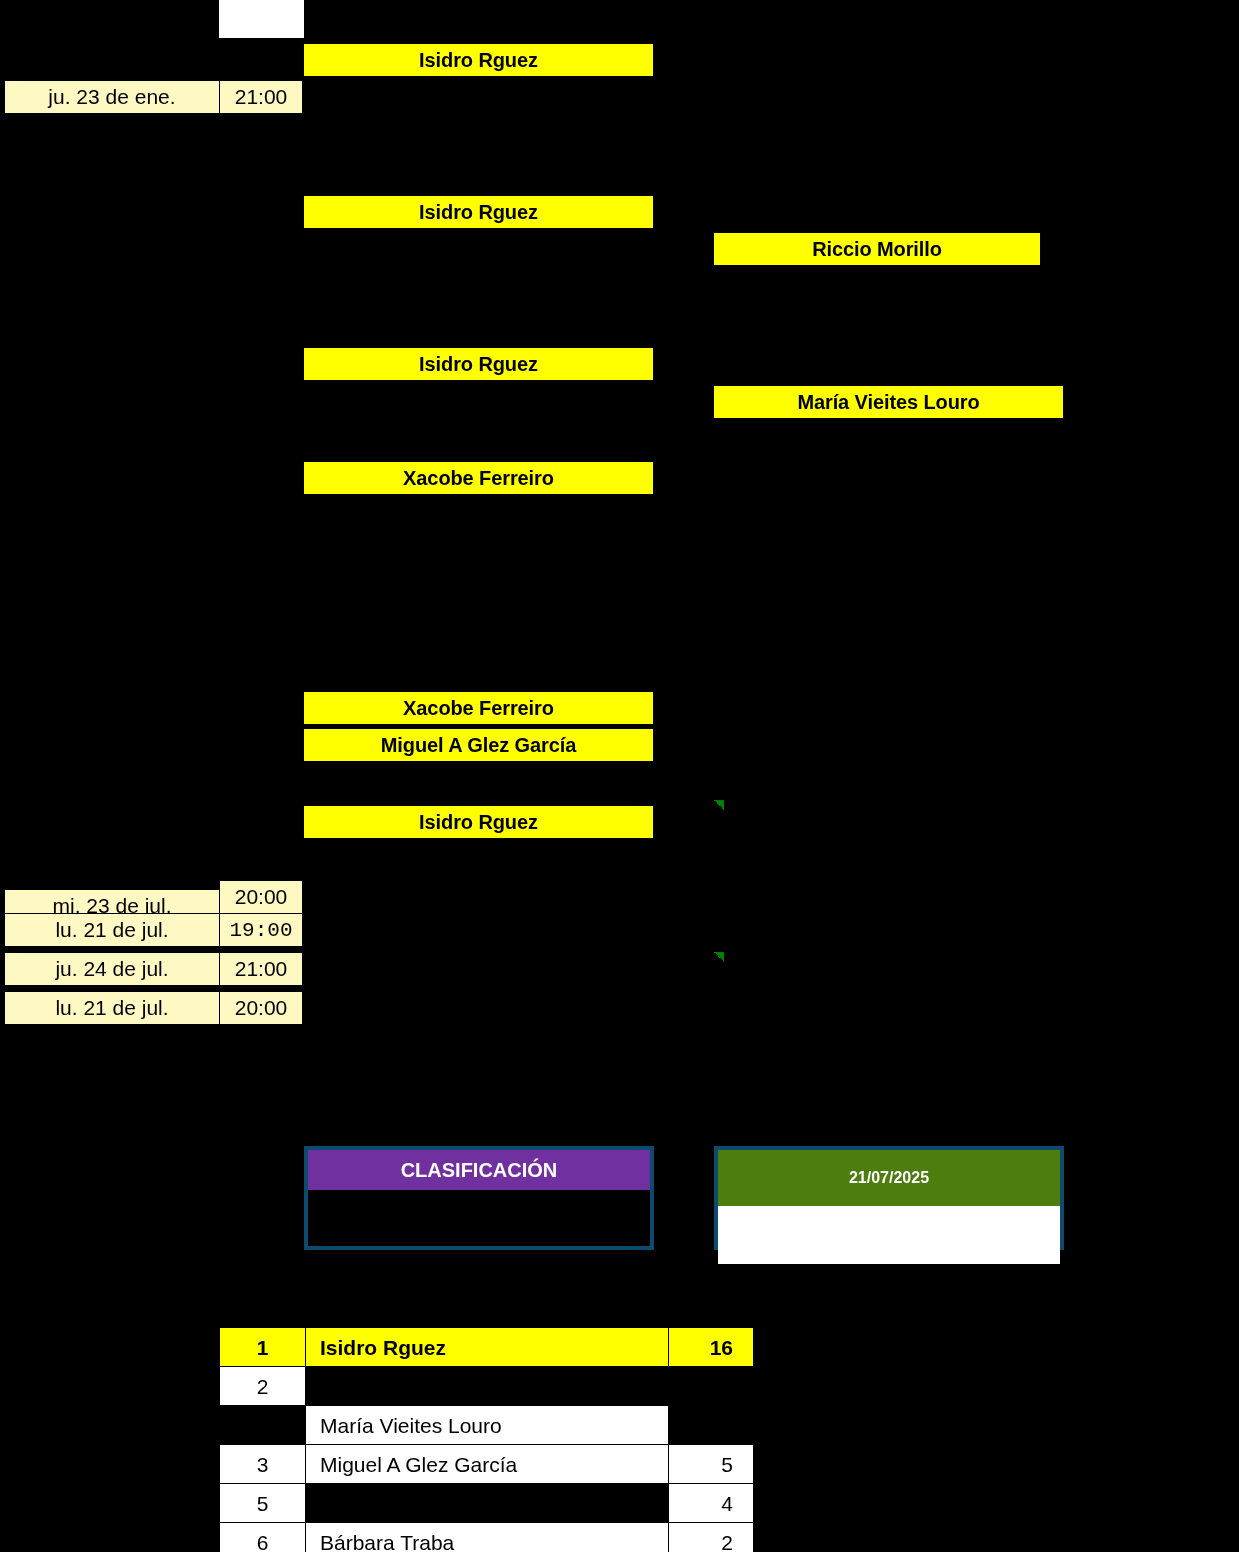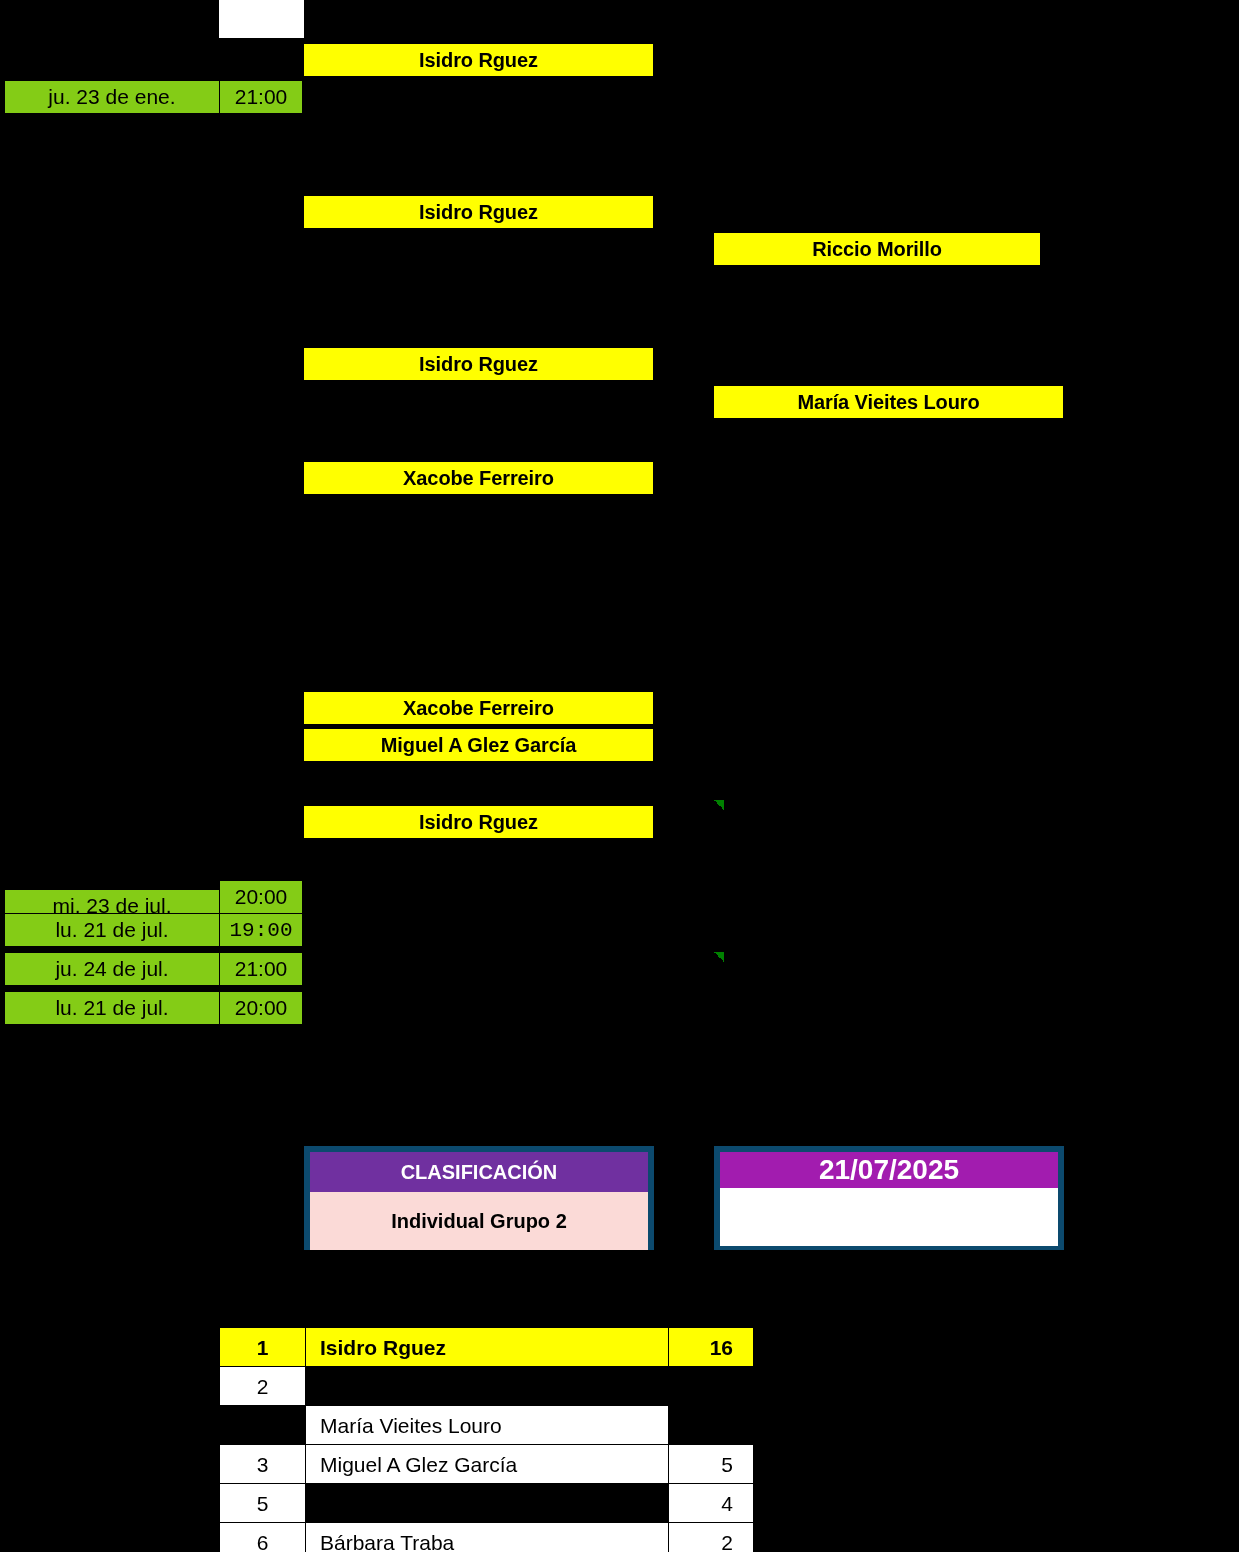--- a/index.html
+++ b/index.html
@@ -15,49 +15,49 @@
     background:#FFFF00;color:#000;
     font-weight:bold;font-size:20px;
     display:flex;align-items:center;justify-content:center;
     text-align:center;line-height:1;
     letter-spacing:-0.1px;
   }
   .plate.sep-top{border-top:1px solid #000;}
 
   
   .sched{
-    background:#84cc16;color:#000;font-size:21px;
+    background:#fef9c3;color:#000;font-size:21px;
     display:flex;align-items:center;justify-content:center;
     border:1px solid #000;
   }
   .sched-date{}
   .sched-time{}
 
   
   .cmt{
     width:10px;height:10px;
     background:linear-gradient(225deg,#008000 0 50%,transparent 50% 100%);
   }
 
   
-  .cls-box{border:6px solid #0c4a6e;}
+  .cls-box{border:4px solid #0c4a6e;}
   .cls-head{
     background:#7030A0;color:#FFFFFF;font-weight:bold;font-size:20px;
     display:flex;align-items:center;justify-content:center;
     height:40px;
   }
   .cls-body{
     background:#FBDAD7;color:#000;font-weight:bold;font-size:20px;
     display:flex;align-items:center;justify-content:center;
     height:58px;
   }
   .cls-body.blank{background:#FFFFFF;}
   .date-box-head{
-    background:#a21caf;color:#FFFFFF;font-weight:bold;font-size:28px;
-    display:flex;align-items:center;justify-content:center;height:36px;
+    background:#4d7c0f;color:#FFFFFF;font-weight:bold;font-size:16px;
+    display:flex;align-items:center;justify-content:center;height:56px;
   }
 
   
   #standings{position:absolute;left:219px;top:1327px;width:497px;}
   #standings table{border-collapse:collapse;width:100%;table-layout:fixed;}
   #standings td{
     height:38px;padding:0;font-size:21px;color:#000;
     border:1px solid #000;line-height:1;
   }
   .c-rank{width:85px;text-align:center;}
@@ -105,21 +105,20 @@
 
   <div class="sched sched-date abs" style="left:0px;top:72px;width:216px;height:34px;">ju. 24 de jul.</div>
   <div class="sched sched-time abs" style="left:215px;top:72px;width:84px;height:34px;">21:00</div>
 
   <div class="sched sched-date abs" style="left:0px;top:111px;width:216px;height:34px;">lu. 21 de jul.</div>
   <div class="sched sched-time abs" style="left:215px;top:111px;width:84px;height:34px;">20:00</div>
 </div>
 
 <div class="abs cls-box" style="left:304px;top:1146px;width:350px;height:104px;">
   <div class="cls-head">CLASIFICACIÓN</div>
-  <div class="cls-body">Individual Grupo 2</div>
 </div>
 
 <div class="abs cls-box" style="left:714px;top:1146px;width:350px;height:104px;">
   <div class="date-box-head">21/07/2025</div>
   <div class="cls-body blank"></div>
 </div>
 
 <div id="standings">
   <table>
     <tbody>

